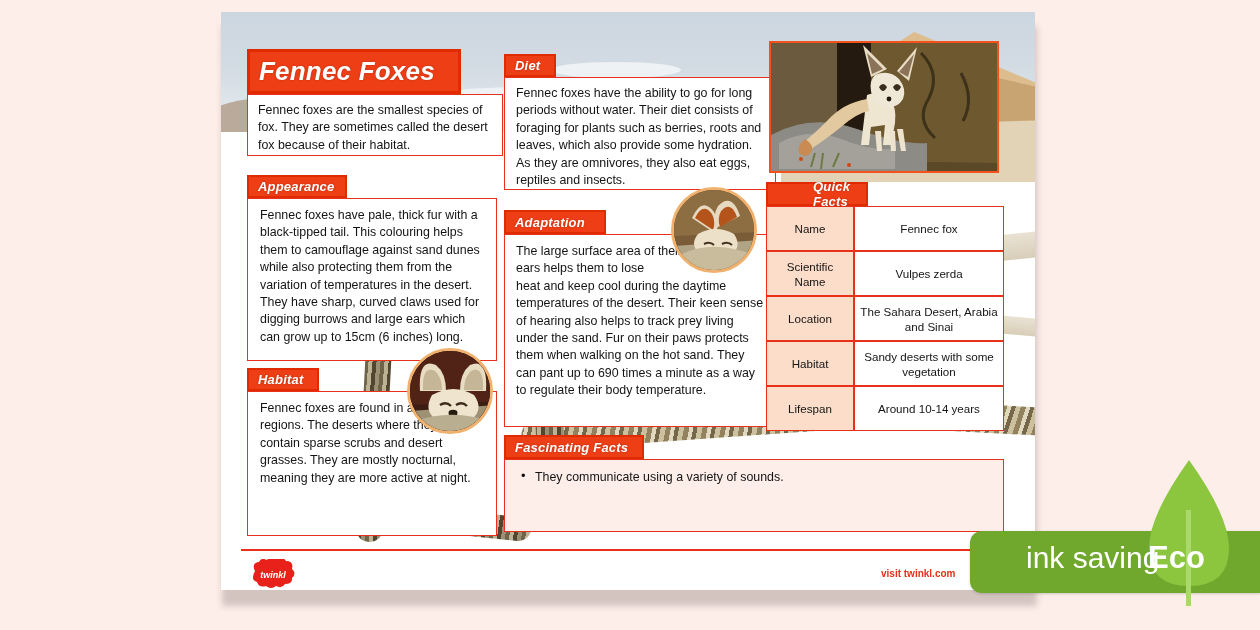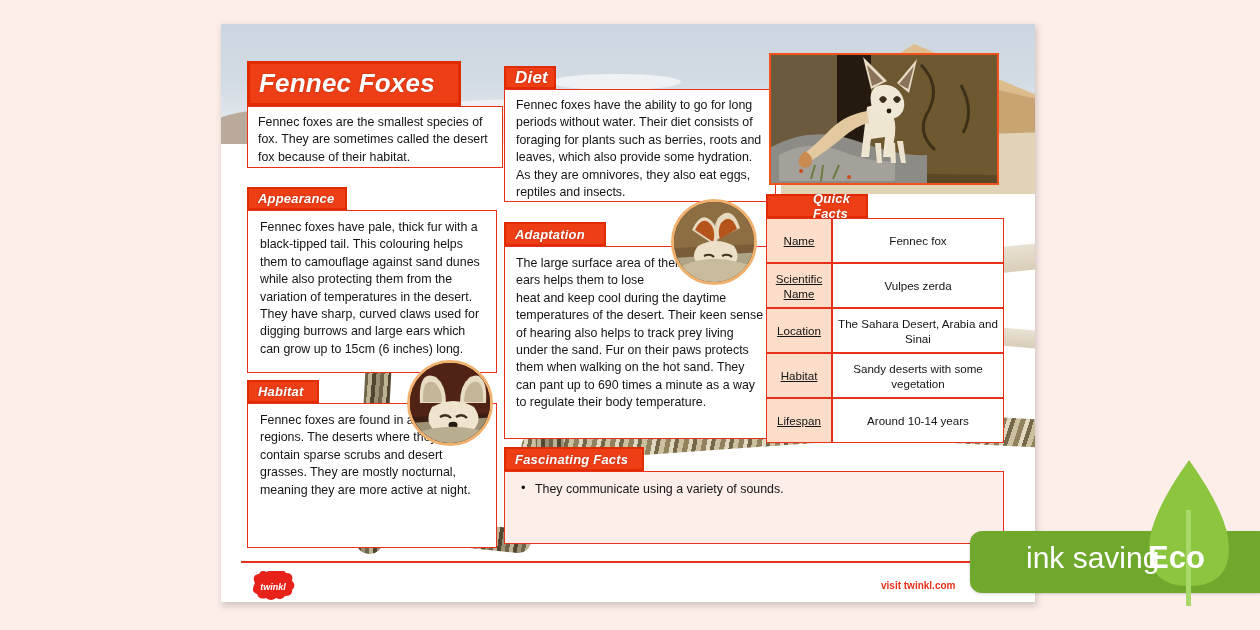--- a/index.html
+++ b/index.html
@@ -13,21 +13,21 @@
   
   .page-shadow {
     position: absolute;
     left: 222px; top: 26px;
     width: 815px; height: 580px;
     background: rgba(120,100,95,0.30);
     filter: blur(3px);
   }
   .page {
     position: absolute;
-    left: 221px; top: 24px;
+    left: 221px; top: 12px;
     width: 814px; height: 578px;
     background: #ffffff;
     overflow: hidden;
   }
 
   
   .bg-sky {
     position: absolute; left: 0; top: 0; width: 100%; height: 120px;
     background: linear-gradient(#ccd6e0 0%, #d3dbe3 48%, #e9eef2 100%);
   }
@@ -110,21 +110,21 @@
 
   
   #appearance-hdr { left: 26px; top: 163px; width: 100px; height: 23px; font-size: 13px; }
   #appearance-box { left: 26px; top: 186px; width: 250px; height: 163px; padding: 8px 10px 0 12px; }
 
   
   #habitat-hdr { left: 26px; top: 356px; width: 72px; height: 23px; font-size: 13px; }
   #habitat-box { left: 26px; top: 379px; width: 250px; height: 145px; padding: 8px 10px 0 12px; }
 
   
-  #diet-hdr { left: 283px; top: 42px; width: 52px; height: 23px; font-size: 17px; }
+  #diet-hdr { left: 283px; top: 42px; width: 52px; height: 23px; font-size: 13px; }
   #diet-box { left: 283px; top: 65px; width: 272px; height: 113px; padding: 7px 10px 0 11px; }
 
   
   #adaptation-hdr { left: 283px; top: 198px; width: 102px; height: 24px; font-size: 13px; }
   #adaptation-box { left: 283px; top: 222px; width: 272px; height: 193px; padding: 8px 10px 0 11px; }
   #adaptation-box .short { width: 172px; }
 
   
   #facts-hdr { left: 283px; top: 423px; width: 140px; height: 24px; font-size: 13px; }
   #facts-box {
@@ -149,21 +149,21 @@
   #qf-table td {
     border: 1.4px solid #e8301a;
     font-size: 11.6px;
     color: #141414;
     text-align: center;
     vertical-align: middle;
     padding: 6px 5px;
     line-height: 15px;
     height: 45px;
   }
-  #qf-table td.k { width: 66px; background: #fbddc9; text-decoration: underline; }
+  #qf-table td.k { width: 88px; background: #fbddc9; }
   #qf-table td.v { background: #ffffff; }
 
   
   .photo-rect {
     position: absolute;
     border: 2.5px solid #f3521d;
     z-index: 7;
     overflow: hidden;
   }
   #photo-main {

